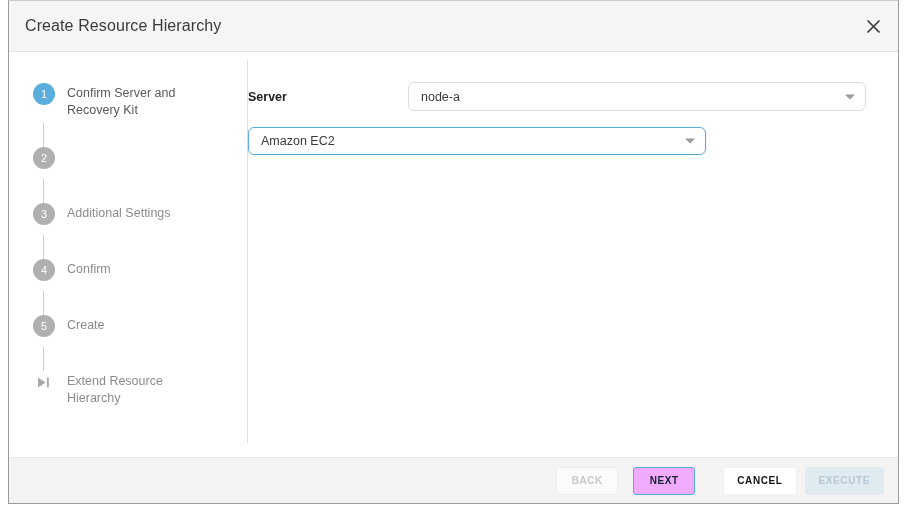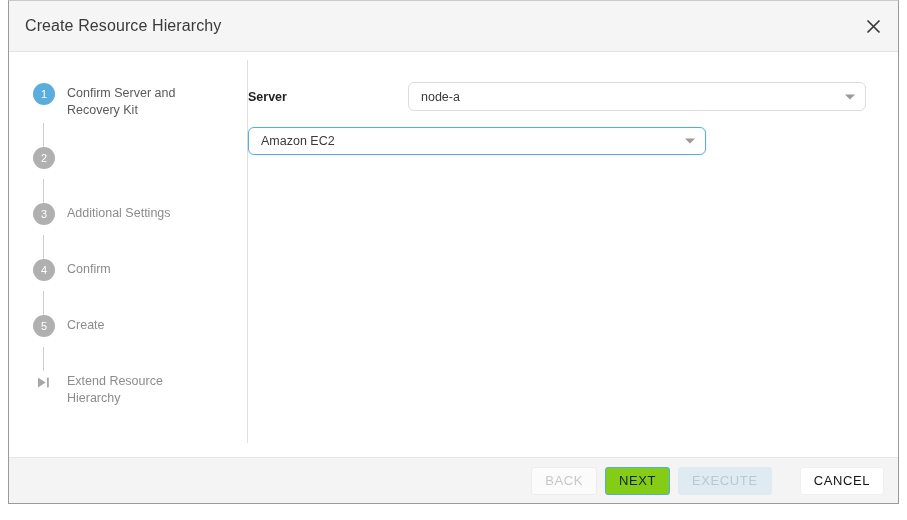--- a/index.html
+++ b/index.html
@@ -212,43 +212,42 @@
     display: flex;
     align-items: center;
     justify-content: flex-end;
     padding-right: 14px;
     box-sizing: border-box;
   }
   .btn {
     height: 28px;
     min-width: 62px;
     padding: 0 13px;
-    font-size: 13px;
-    font-weight: normal;
+    font-size: 10px;
+    font-weight: bold;
     letter-spacing: .6px;
     border-radius: 3px;
     border: 1px solid transparent;
     background: #ffffff;
     color: #1f1f1f;
     cursor: pointer;
     font-family: "Liberation Sans", sans-serif;
     box-sizing: border-box;
-    text-align: right;
   }
   .btn-back {
     background: #fbfbfb;
     border-color: #ededed;
     color: #c8c8c8;
     cursor: default;
   }
   .btn-next {
-    background: #84cc16;
+    background: #f0abfc;
     border-color: #55acdf;
     color: #14232c;
-    margin-left: 8px;
+    margin-left: 15px;
   }
   .btn-cancel {
     background: #ffffff;
     border-color: #f0f0f0;
     color: #141414;
     margin-left: 28px;
   }
   .btn-execute {
     background: #dfeaf1;
     border-color: #dfeaf1;
@@ -337,17 +336,17 @@
           <span class="caret"></span>
         </div>
       </div>
 
     </div>
   </div>
 
   <div class="dialog-footer">
     <button class="btn btn-back">BACK</button>
     <button class="btn btn-next">NEXT</button>
+    <button class="btn btn-cancel">CANCEL</button>
     <button class="btn btn-execute">EXECUTE</button>
-    <button class="btn btn-cancel">CANCEL</button>
   </div>
 
 </div>
 
 </body></html>

